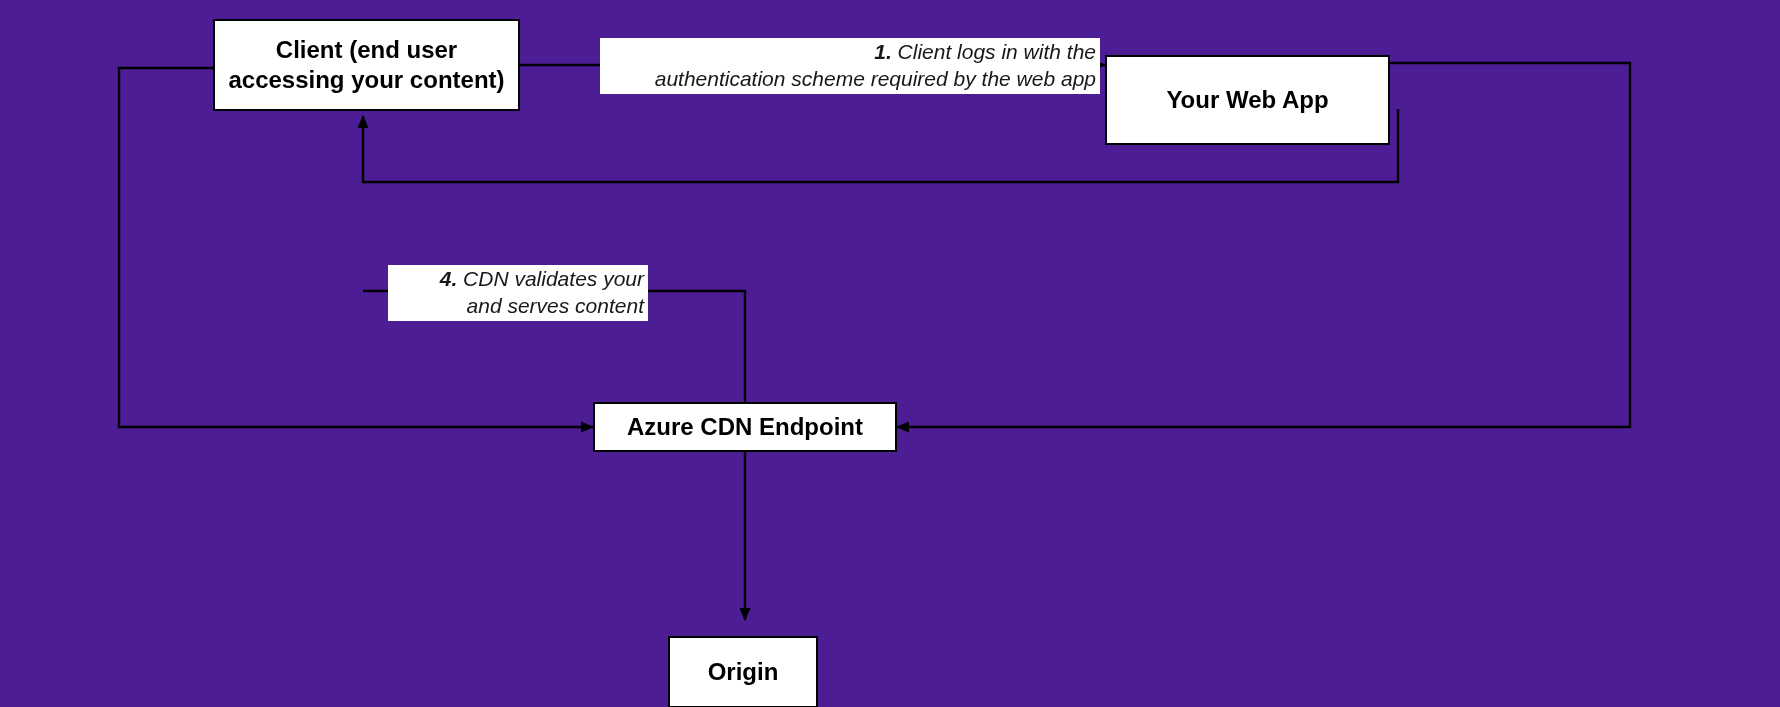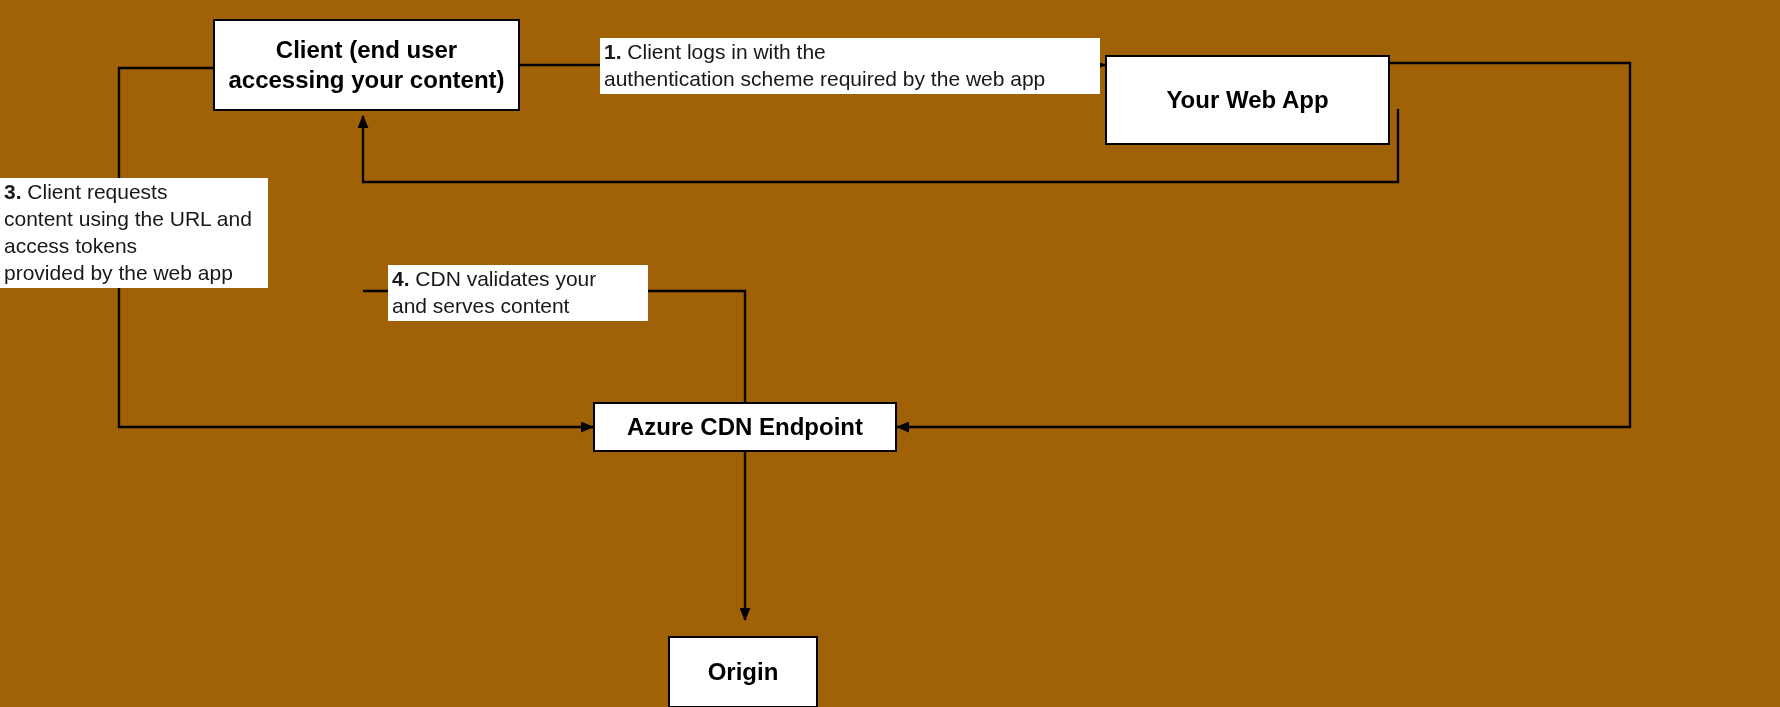--- a/index.html
+++ b/index.html
@@ -4,21 +4,21 @@
 <style>
   html, body {
     margin: 0;
     padding: 0;
     background: #ffffff;
   }
   #canvas {
     position: relative;
     width: 1780px;
     height: 707px;
-    background: #a16207;
+    background: #4c1d95;
     font-family: "Liberation Sans", sans-serif;
     color: #1a1a1a;
     overflow: hidden;
   }
   #wires {
     position: absolute;
     left: 0;
     top: 0;
     width: 1780px;
     height: 707px;
@@ -39,25 +39,26 @@
     color: #000000;
     padding: 4px 8px;
     z-index: 3;
   }
   .label {
     position: absolute;
     background: #ffffff;
     font-size: 21px;
     line-height: 1.28;
     color: #181818;
-    text-align: left;
+    text-align: right;
     z-index: 2;
     padding: 1px 4px;
     box-sizing: border-box;
     white-space: pre-line;
+    font-style: italic;
   }
   .step-num {
     font-weight: bold;
   }
   #node-client { left: 213px; top: 19px; width: 307px; height: 92px; }
   #node-webapp { left: 1105px; top: 19px; width: 285px; height: 90px; margin-top: 36px; }
   #node-cdn    { left: 593px; top: 402px; width: 304px; height: 50px; }
   #node-origin { left: 668px; top: 620px; width: 150px; height: 72px; margin-top: 16px; }
 
   #label-step1 { left: 600px; top: 38px;  width: 500px; }
@@ -118,23 +119,19 @@
   <div class="node" id="node-client">Client (end user
 accessing your content)</div>
   <div class="node" id="node-webapp">Your Web App</div>
   <div class="node" id="node-cdn">Azure CDN Endpoint</div>
   <div class="node" id="node-origin">Origin</div>
 
   <div class="label" id="label-step1"><span class="step-num">1.</span> <span>Client logs in with the
 authentication scheme required by the web app</span></div>
 
 
-  <div class="label" id="label-step3"><span class="step-num">3.</span> <span>Client requests
-content using the URL and
-access tokens
-provided by the web app</span></div>
 
   <div class="label" id="label-step4"><span class="step-num">4.</span> <span>CDN validates your
 and serves content</span></div>
 
 
 
 </div>
 
 </body></html>

